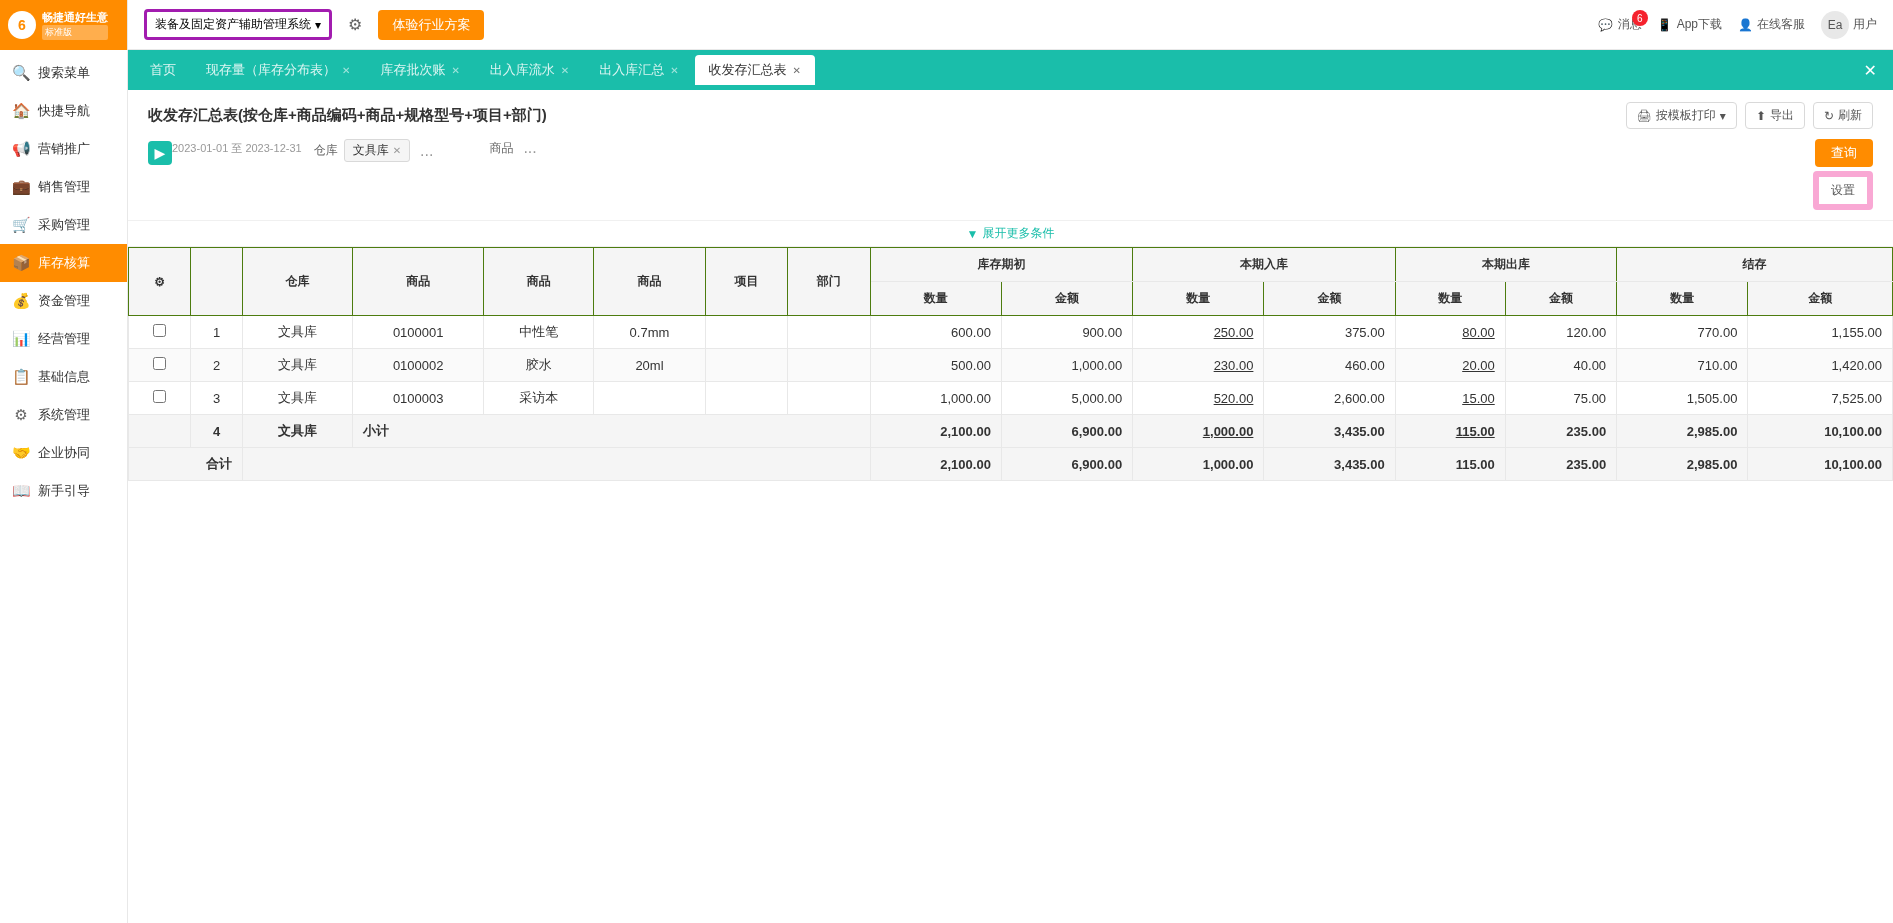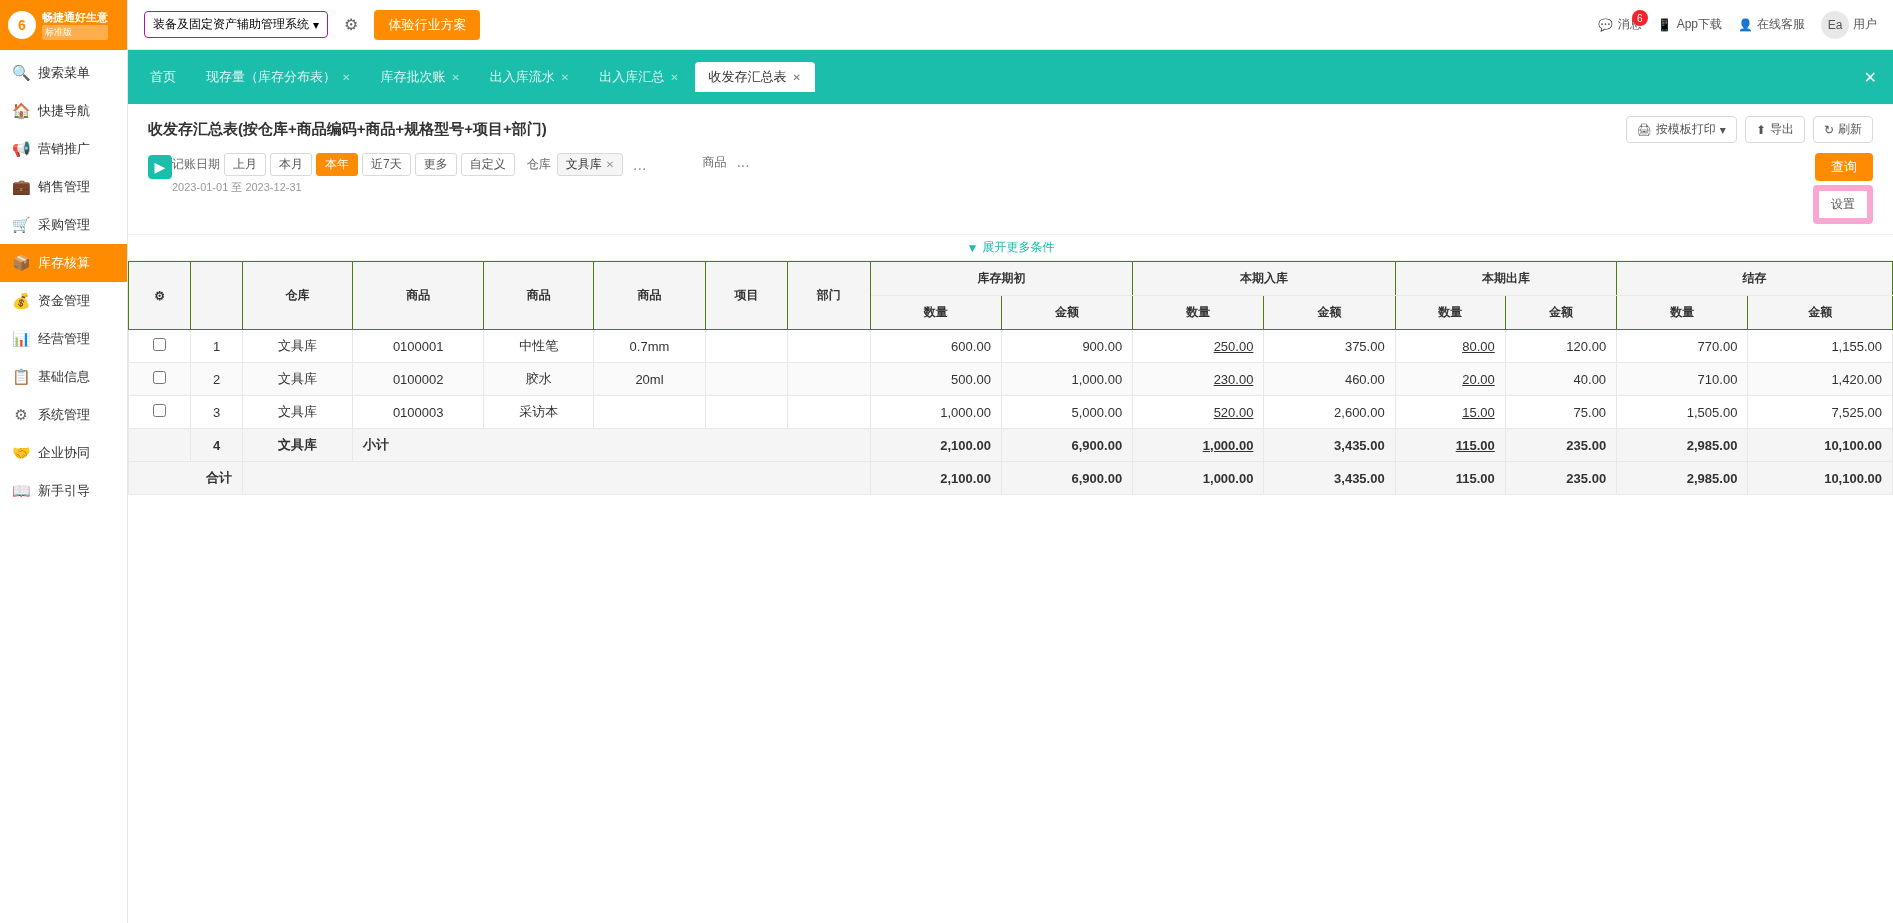--- a/index.html
+++ b/index.html
@@ -15,29 +15,29 @@
     .sidebar-item.active { background: #ff8c00; color: #fff; }
     .sidebar-item.active .sidebar-item-icon { color: #fff; }
     .sidebar-item-icon { font-size: 15px; width: 18px; text-align: center; color: #666; }
     .sidebar-item.active .sidebar-item-icon { color: #fff; }
 
     
     .main { flex: 1; display: flex; flex-direction: column; overflow: hidden; }
 
     
     .top-header { height: 50px; background: #fff; display: flex; align-items: center; padding: 0 16px; border-bottom: 1px solid #e8e8e8; gap: 16px; }
-    .header-dropdown { display: flex; align-items: center; gap: 4px; cursor: pointer; padding: 4px 8px; border: 1px solid #a21caf; border-radius: 4px; font-size: 12px; }
+    .header-dropdown { display: flex; align-items: center; gap: 4px; cursor: pointer; padding: 4px 8px; border: 3px solid #a21caf; border-radius: 4px; font-size: 12px; }
     .header-btn { background: #ff8c00; color: #fff; border: none; padding: 6px 14px; border-radius: 4px; cursor: pointer; font-size: 13px; }
     .header-right { display: flex; align-items: center; gap: 16px; margin-left: auto; }
     .header-right-item { display: flex; align-items: center; gap: 4px; cursor: pointer; font-size: 12px; color: #555; position: relative; }
     .badge { background: #f5222d; color: #fff; border-radius: 50%; width: 16px; height: 16px; font-size: 10px; display: flex; align-items: center; justify-content: center; position: absolute; top: -6px; right: -6px; }
     .user-avatar { width: 28px; height: 28px; background: #e8e8e8; border-radius: 50%; display: flex; align-items: center; justify-content: center; font-size: 12px; }
 
     
-    .tab-bar { background: #1abeaa; display: flex; align-items: center; height: 54px; padding: 0 8px; gap: 2px; }
+    .tab-bar { background: #1abeaa; display: flex; align-items: center; height: 40px; padding: 0 8px; gap: 2px; }
     .tab-item { display: flex; align-items: center; gap: 6px; padding: 6px 14px; border-radius: 4px 4px 0 0; cursor: pointer; font-size: 13px; color: rgba(255,255,255,0.85); background: transparent; }
     .tab-item.active { background: #fff; color: #333; }
     .tab-close { font-size: 10px; color: inherit; cursor: pointer; opacity: 0.7; }
     .tab-bar-close { margin-left: auto; color: #fff; cursor: pointer; font-size: 16px; padding: 4px 8px; }
 
     
     .content { flex: 1; background: #f5f5f5; overflow-y: auto; display: flex; flex-direction: column; }
 
     
     .page-content { background: #fff; margin: 0; flex: 1; display: flex; flex-direction: column; }
@@ -226,29 +226,20 @@
             <span>↻</span>
             <span>刷新</span>
           </button>
         </div>
       </div>
 
       <div class="filter-section">
         <button class="filter-toggle-btn">▶</button>
         <div class="filter-inner">
           <div class="date-group">
-            <div class="date-btns-row">
-              <span class="filter-label">记账日期</span>
-              <div class="date-btn">上月</div>
-              <div class="date-btn">本月</div>
-              <div class="date-btn active">本年</div>
-              <div class="date-btn">近7天</div>
-              <div class="date-btn">更多</div>
-              <div class="date-btn">自定义</div>
-            </div>
             <div class="date-range">2023-01-01 至 2023-12-31</div>
           </div>
           <div class="warehouse-group">
             <span class="filter-label">仓库</span>
             <div class="filter-tag">
               <span>文具库</span>
               <span class="filter-tag-close">✕</span>
             </div>
             <span class="filter-ellipsis">...</span>
           </div>

